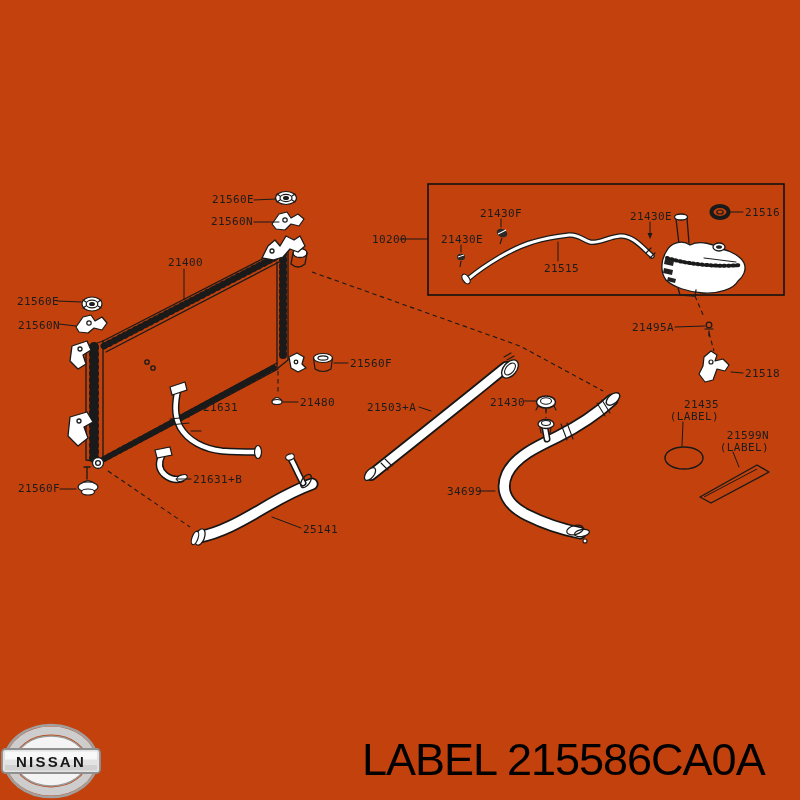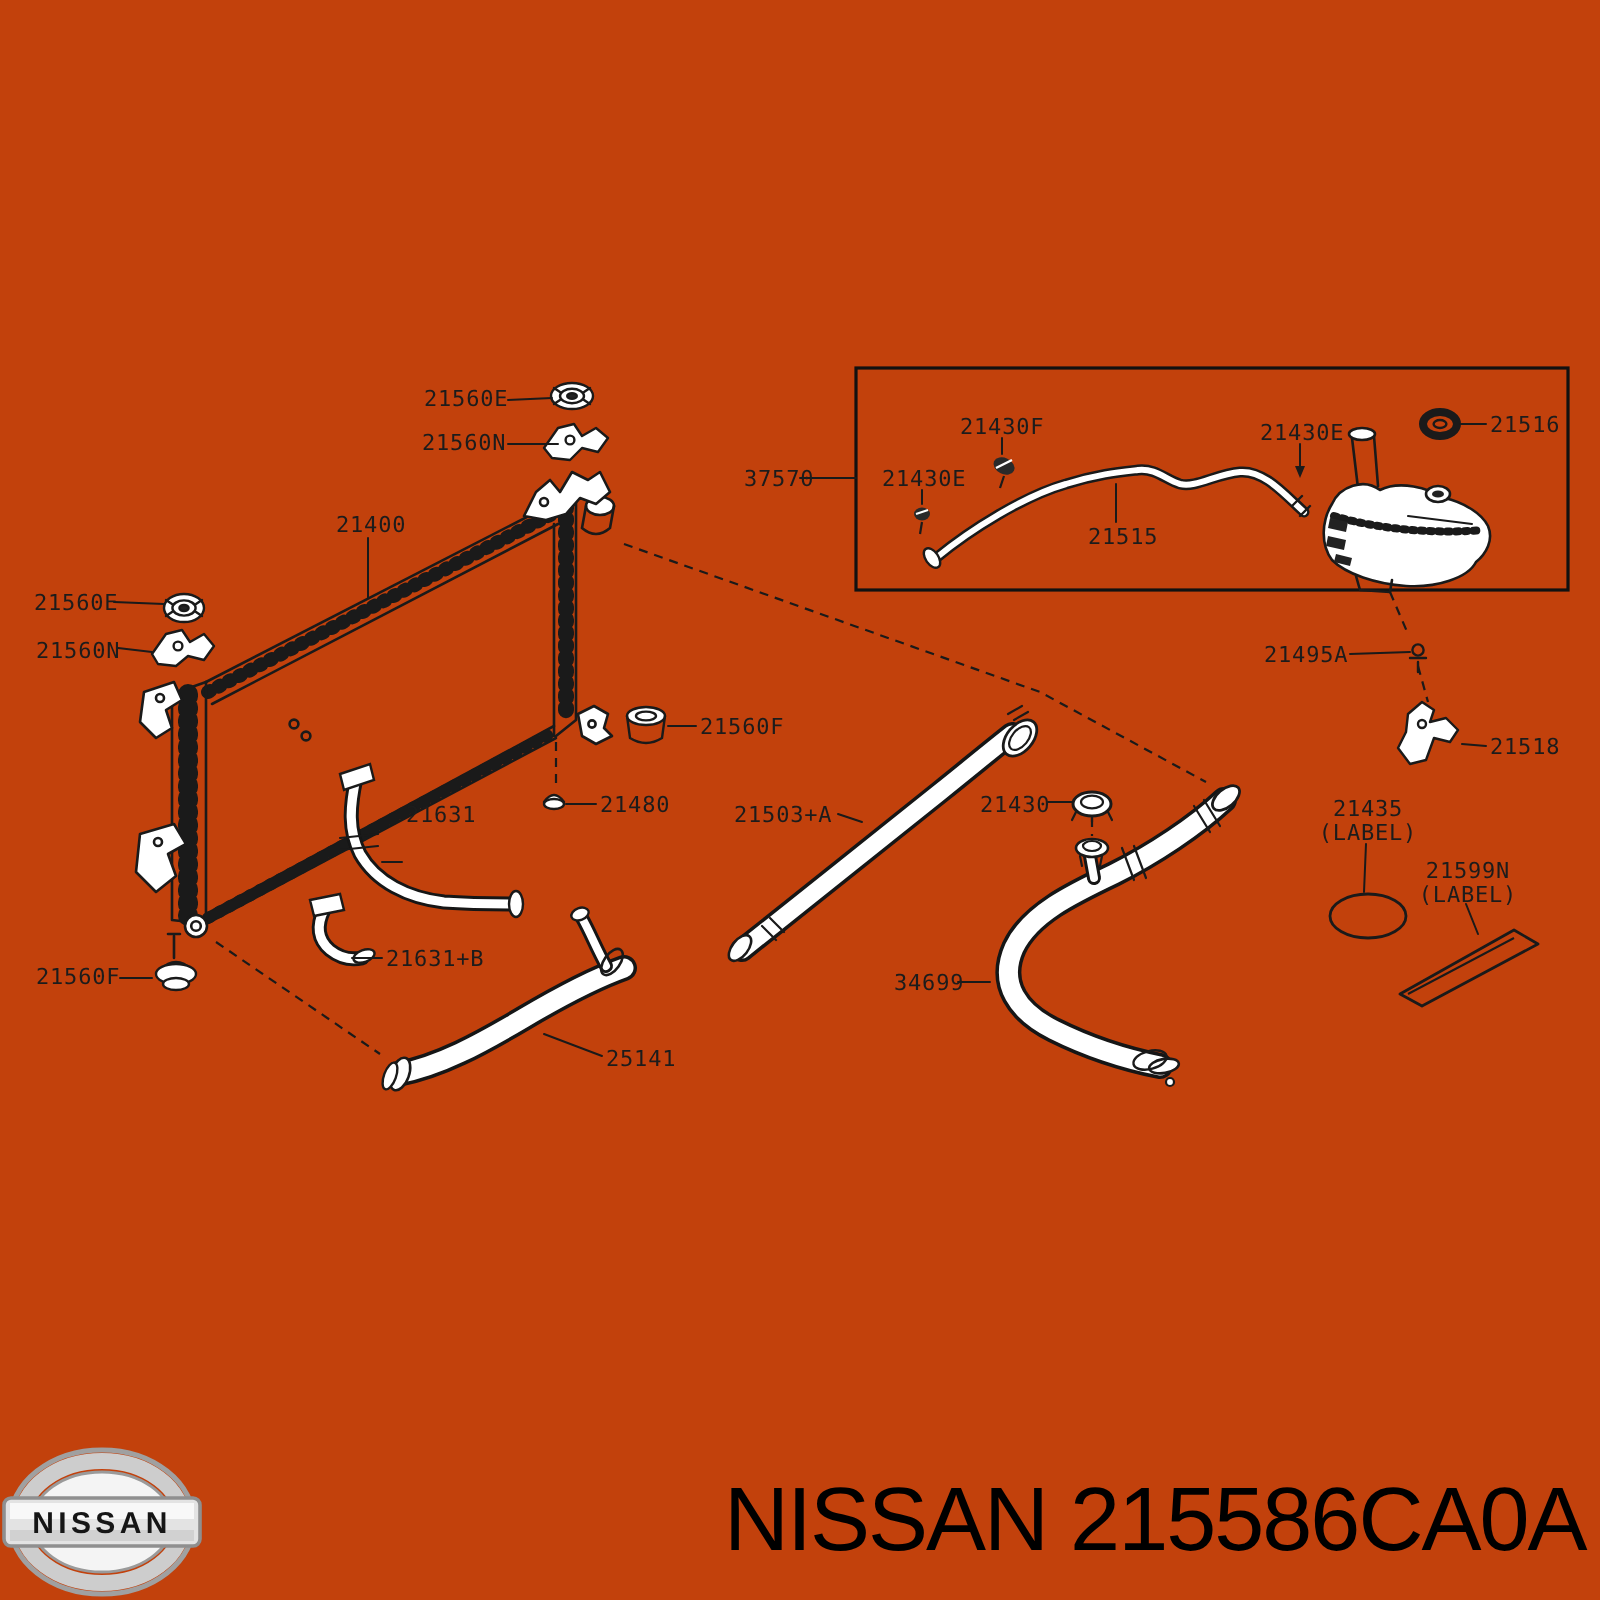--- a/index.html
+++ b/index.html
@@ -1,21 +1,21 @@
 <!DOCTYPE html>
 <html><head>
 <meta charset="utf-8">
 <style>
   html,body{margin:0;padding:0;background:#fff;}
   #stage{position:relative;width:800px;height:800px;background:#c2410c;overflow:hidden;
          font-family:"DejaVu Sans Mono",monospace;}
   #artwork{position:absolute;left:0;top:0;}
   .plabel{position:absolute;font:11px/12px "DejaVu Sans Mono",monospace;
           letter-spacing:.4px;color:#1c1c1c;white-space:nowrap;}
-  .plabel.two{text-align:center;width:70px;}
+  .plabel.two{text-align:right;width:70px;}
   .codeline{position:absolute;left:362px;top:736px;
             font-family:"Liberation Sans",sans-serif;font-size:45px;line-height:48px;
             letter-spacing:-1px;color:#000;white-space:nowrap;}
   #nissan-badge{position:absolute;left:1px;top:722px;}
 </style>
 </head>
 <body>
 
 <div id="stage">
 
@@ -247,21 +247,21 @@
   <div class="plabel" style="left:18px;top:320px">21560N</div>
   <div class="plabel" style="left:350px;top:358px">21560F</div>
   <div class="plabel" style="left:300px;top:397px">21480</div>
   <div class="plabel" style="left:203px;top:402px">21631</div>
   <div class="plabel" style="left:193px;top:474px">21631+B</div>
   <div class="plabel" style="left:18px;top:483px">21560F</div>
   <div class="plabel" style="left:303px;top:524px">25141</div>
   <div class="plabel" style="left:367px;top:402px">21503+A</div>
   <div class="plabel" style="left:490px;top:397px">21430</div>
   <div class="plabel" style="left:447px;top:486px">34699</div>
-  <div class="plabel" style="left:372px;top:234px">37570</div>
+  <div class="plabel" style="left:372px;top:234px">10200</div>
   <div class="plabel" style="left:480px;top:208px">21430F</div>
   <div class="plabel" style="left:441px;top:234px">21430E</div>
   <div class="plabel" style="left:544px;top:263px">21515</div>
   <div class="plabel" style="left:630px;top:211px">21430E</div>
   <div class="plabel" style="left:745px;top:207px">21516</div>
   <div class="plabel" style="left:632px;top:322px">21495A</div>
   <div class="plabel" style="left:745px;top:368px">21518</div>
   <div class="plabel two" style="left:649px;top:399px">
     <div>21435</div>
     <div>(LABEL)</div>
@@ -274,15 +274,15 @@
   <svg id="nissan-badge" width="100" height="78" viewBox="0 0 100 78">
     <ellipse cx="50" cy="39" rx="46" ry="36" fill="none" stroke="#a0a0a0" stroke-width="2.5"></ellipse>
     <ellipse cx="50" cy="39" rx="40.5" ry="30.5" fill="none" stroke="#cdcdcd" stroke-width="8"></ellipse>
     <ellipse cx="50" cy="39" rx="35" ry="25" fill="#f4f4f4" stroke="#9a9a9a" stroke-width="1.5"></ellipse>
     <rect x="1" y="27" width="98" height="24" rx="3.5" fill="#e3e3e3" stroke="#8f8f8f" stroke-width="1.8"></rect>
     <rect x="4" y="29.5" width="92" height="8" fill="#f8f8f8"></rect>
     <rect x="4" y="43" width="92" height="5.5" fill="#c7c7c7" opacity="0.65"></rect>
     <text x="50" y="44.5" text-anchor="middle" font-family="Liberation Sans, sans-serif" font-size="15" font-weight="bold" letter-spacing="2.2" fill="#161616">NISSAN</text>
   </svg>
 
-  <div class="codeline">NISSAN 215586CA0A</div>
+  <div class="codeline">LABEL 215586CA0A</div>
 
 </div>
 
 </body></html>

